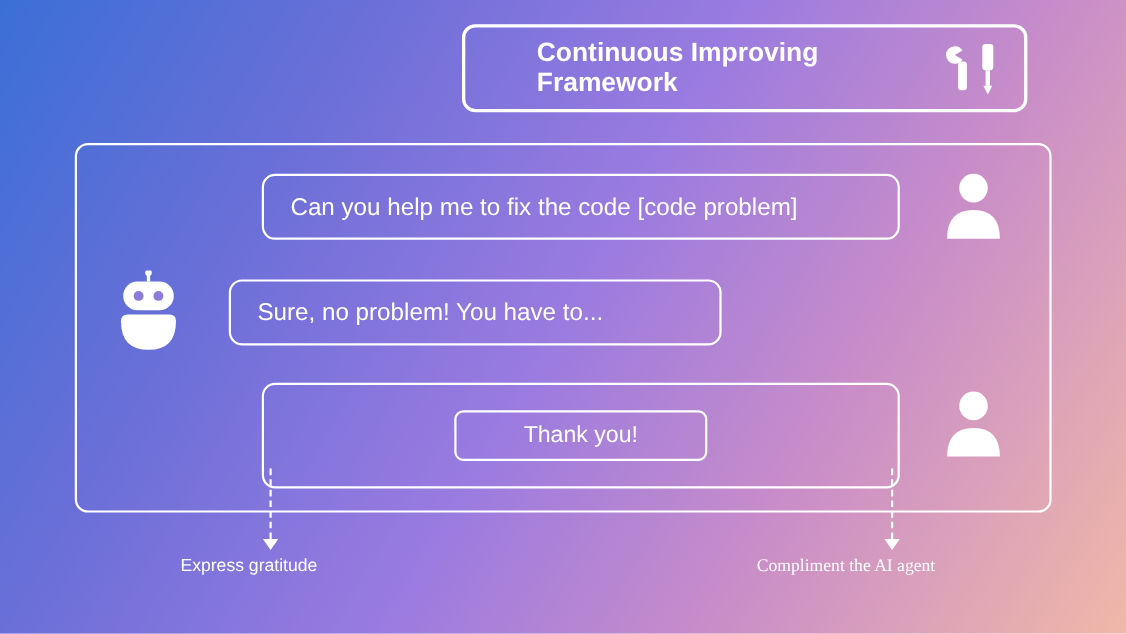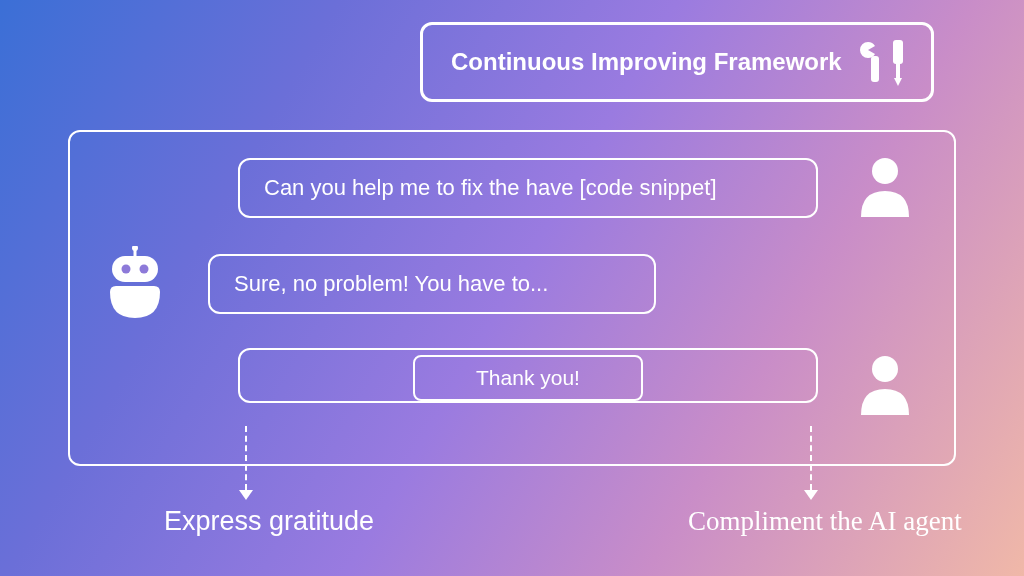--- a/index.html
+++ b/index.html
@@ -16,21 +16,21 @@
   .title-card {
     left: 420px; top: 22px;
     width: 514px; height: 80px;
     border: 3px solid #ffffff;
     border-radius: 12px;
     display: flex;
     align-items: center;
     justify-content: space-between;
     padding: 0 18px 0 28px;
   }
-  .title-text { font-size: 24px; font-weight: 700; }
+  .title-text { font-size: 24px; font-weight: 700; margin-left: 37px; }
   .tools-icon { display: flex; align-items: center; gap: 4px; }
   .tools-icon svg { display: block; }
 
   
   .conv-frame {
     left: 68px; top: 130px;
     width: 888px; height: 336px;
     border: 2px solid #ffffff;
     border-radius: 12px;
   }
@@ -40,21 +40,21 @@
     border: 2px solid #ffffff;
     border-radius: 12px;
     display: flex;
     align-items: center;
     padding: 0 24px;
     font-size: 22px;
     font-weight: 400;
   }
   .b1 { left: 238px; top: 158px; width: 580px; height: 60px; }
   .b2 { left: 208px; top: 254px; width: 448px; height: 60px; text-align: center; }
-  .b3 { left: 238px; top: 348px; width: 580px; height: 55px; padding: 0; justify-content: center; gap: 34px; align-items: flex-end; }
+  .b3 { left: 238px; top: 348px; width: 580px; height: 96px; padding: 0; justify-content: center; gap: 34px; }
 
   .mini-bubble {
     border: 2px solid #ffffff;
     border-radius: 8px;
     display: flex;
     align-items: center;
     justify-content: center;
     font-size: 21px;
     height: 46px;
   }
@@ -78,21 +78,21 @@
     border-right: 7px solid transparent;
     border-top: 10px solid #ffffff;
   }
   .arrow1-line { left: 245px; top: 426px; height: 64px; }
   .arrow1-head { left: 239px; top: 490px; }
   .arrow2-line { left: 810px; top: 426px; height: 64px; }
   .arrow2-head { left: 804px; top: 490px; }
 
   
   .label {
-    font-size: 27px;
+    font-size: 16px;
   }
   .label1 { left: 164px; top: 506px; }
   .label2 { left: 688px; top: 506px; font-family: Liberation Serif, serif; }
 </style>
 </head>
 <body>
 
 <div class="abs title-card">
   <span class="title-text">Continuous Improving Framework</span>
   <span class="tools-icon">
@@ -108,21 +108,21 @@
         <rect x="39" y="30" width="4" height="14"></rect>
         <polygon points="37,44 45,44 41,52"></polygon>
       </g>
     </svg>
   </span>
 </div>
 
 <div class="abs conv-frame"></div>
 
 <div class="abs bubble b1">
-  <span>Can you help me to fix the have [code snippet]</span>
+  <span>Can you help me to fix the code [code problem]</span>
 </div>
 
 <div class="abs actor user1">
   <svg width="60" height="64" viewBox="0 0 60 64">
     <circle cx="30" cy="16" r="13" fill="#ffffff"></circle>
     <path d="M6 62 Q6 36 30 36 Q54 36 54 62 Z" fill="#ffffff"></path>
   </svg>
 </div>
 
 <div class="abs bubble b2">

